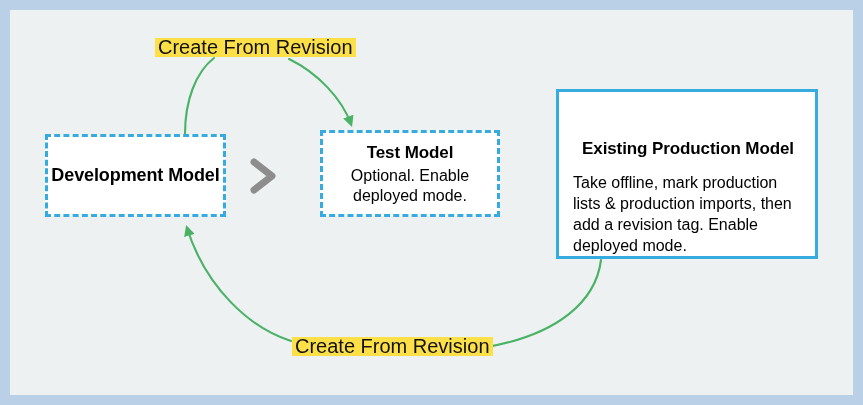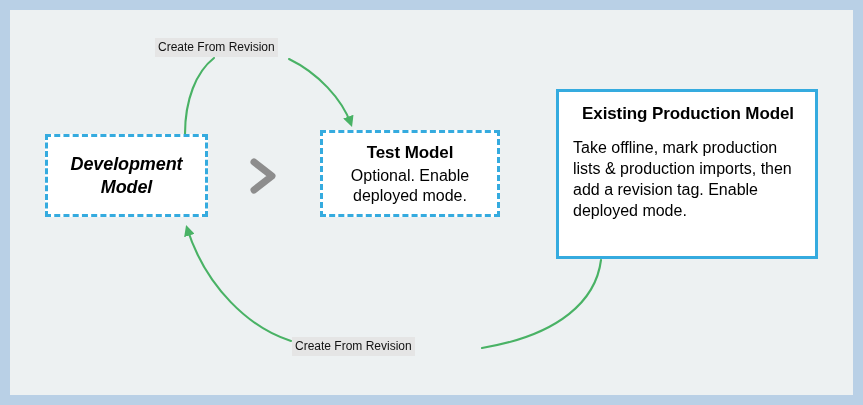--- a/index.html
+++ b/index.html
@@ -61,23 +61,22 @@
   }
   .node-desc {
     font-size: 16px;
     font-weight: normal;
     line-height: 20px;
   }
 
   #node-development {
     left: 45px;
     top: 134px;
-    width: 163px;
+    width: 181px;
     height: 83px;
-    font-style: italic;
   }
   #node-development .node-title {
     font-size: 18px;
     line-height: 23px;
   }
 
   #node-test {
     left: 320px;
     top: 130px;
     width: 180px;
@@ -85,42 +84,42 @@
   }
   #node-test .node-desc {
     margin-top: 3px;
   }
 
   #node-production {
     left: 556px;
     top: 89px;
     width: 262px;
     height: 170px;
-    justify-content: flex-start;
+    justify-content: flex-end;
     padding: 11px 12px 0 14px;
     align-items: stretch;
   }
   #node-production .node-title {
     text-align: center;
     font-size: 17px;
     line-height: 22px;
     padding: 0 4px;
   }
   #node-production .node-desc {
     text-align: left;
     margin-top: 12px;
     line-height: 21px;
   }
 
   .edge-label {
     position: absolute;
-    font-size: 12px;
+    font-size: 20px;
     color: #111111;
     white-space: nowrap;
-    background: #e5e5e5;
+    background: #fde047;
     line-height: 19px;
     padding: 0 3px;
   }
   #label-top {
     left: 155px;
     top: 38px;
   }
   #label-bottom {
     left: 292px;
     top: 337px;

